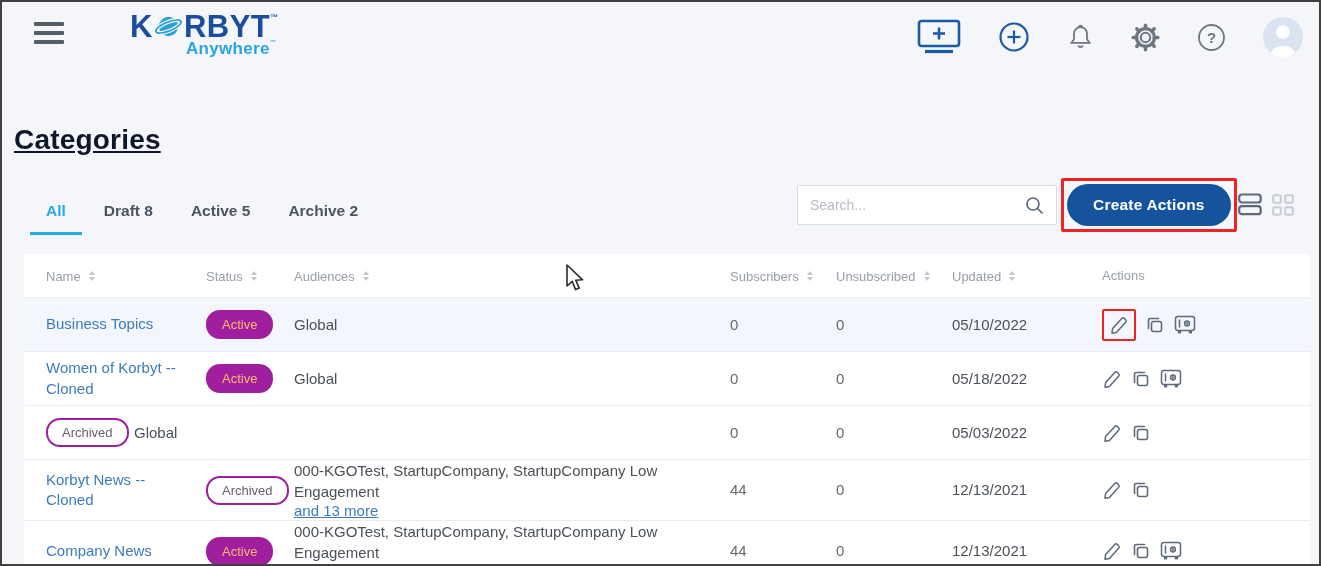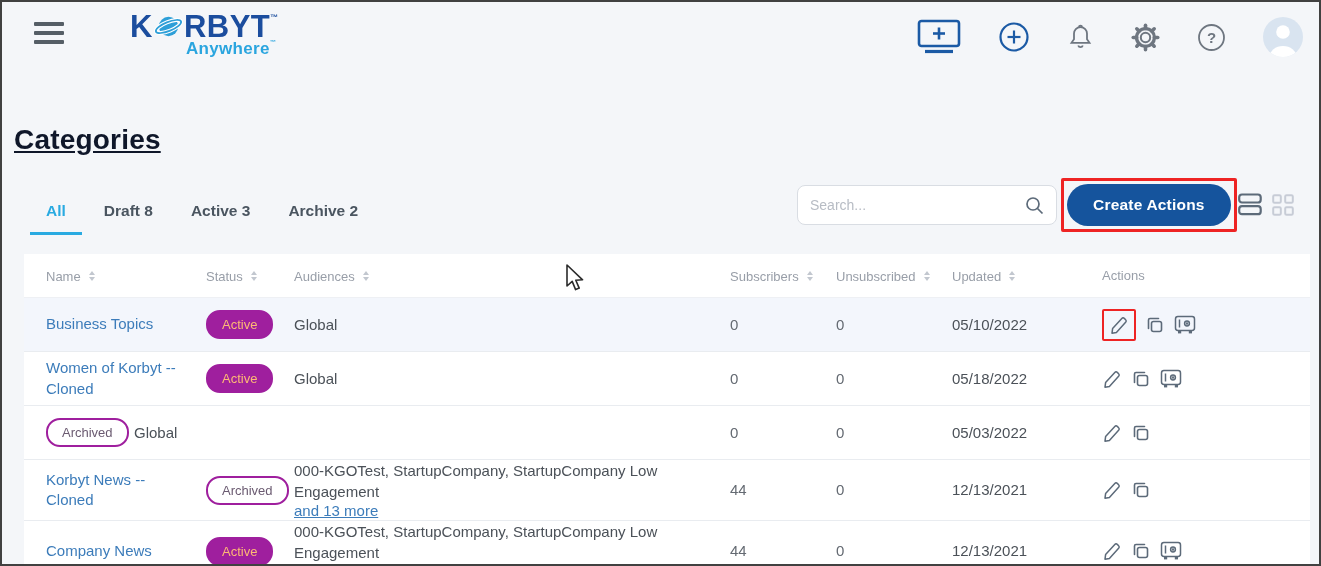--- a/index.html
+++ b/index.html
@@ -31,21 +31,21 @@
   
   .page-title { position:absolute; left:12px; top:122px; font-size:28px; font-weight:700;
                 color:#0f172a; letter-spacing:.2px;text-decoration:underline; }
   .tabs { position:absolute; left:28px; top:196px; display:flex; gap:6px; }
   .tab { padding:4px 16px 12px 16px; font-size:15.5px; font-weight:700; color:#4a5560;
          background:none; border:none; border-bottom:3px solid transparent; cursor:pointer; }
   .tab.active { color:#29aae1; border-bottom-color:#29aae1; }
 
   
   .searchbox { position:absolute; left:795px; top:183px; width:260px; height:40px;
-               background:#fff; border:1px solid #d9dde3; border-radius:8px;
+               background:#fff; border:1px solid #d9dde3; border-radius:2px;
                display:flex; align-items:center; padding:0 12px; }
   .searchbox input { flex:1; border:none; outline:none; font-size:14px; color:#4a5158;
                      font-family:"Liberation Sans", sans-serif; background:transparent; }
   .searchbox input::placeholder { color:#b7bcc4; }
 
   .create-red-box { position:absolute; left:1059px; top:176px; border:3px solid #ee2424;
                     padding:3px; border-radius:2px; }
   .create-btn { height:42px; padding:0 26px; background:#15549d; color:#fff; border:none;
                 border-radius:21px; font-size:15.5px; font-weight:700; cursor:pointer;
                 font-family:"Liberation Sans", sans-serif; letter-spacing:.2px; }
@@ -169,21 +169,21 @@
         </svg>
       </div>
     </div>
   </header>
 
   <h1 class="page-title">Categories</h1>
 
   <nav class="tabs">
     <button class="tab active">All</button>
     <button class="tab">Draft 8</button>
-    <button class="tab">Active 3</button>
+    <button class="tab">Active 5</button>
     <button class="tab">Archive 2</button>
   </nav>
 
   <div class="searchbox">
     <input type="text" placeholder="Search..." style="">
     <svg width="19" height="19" viewBox="0 0 19 19" fill="none" stroke="#5c6a79" stroke-width="1.7">
       <circle cx="8" cy="8" r="6"></circle>
         <line x1="12.5" y1="12.5" x2="17.5" y2="17.5"></line>
     </svg>
   </div>

